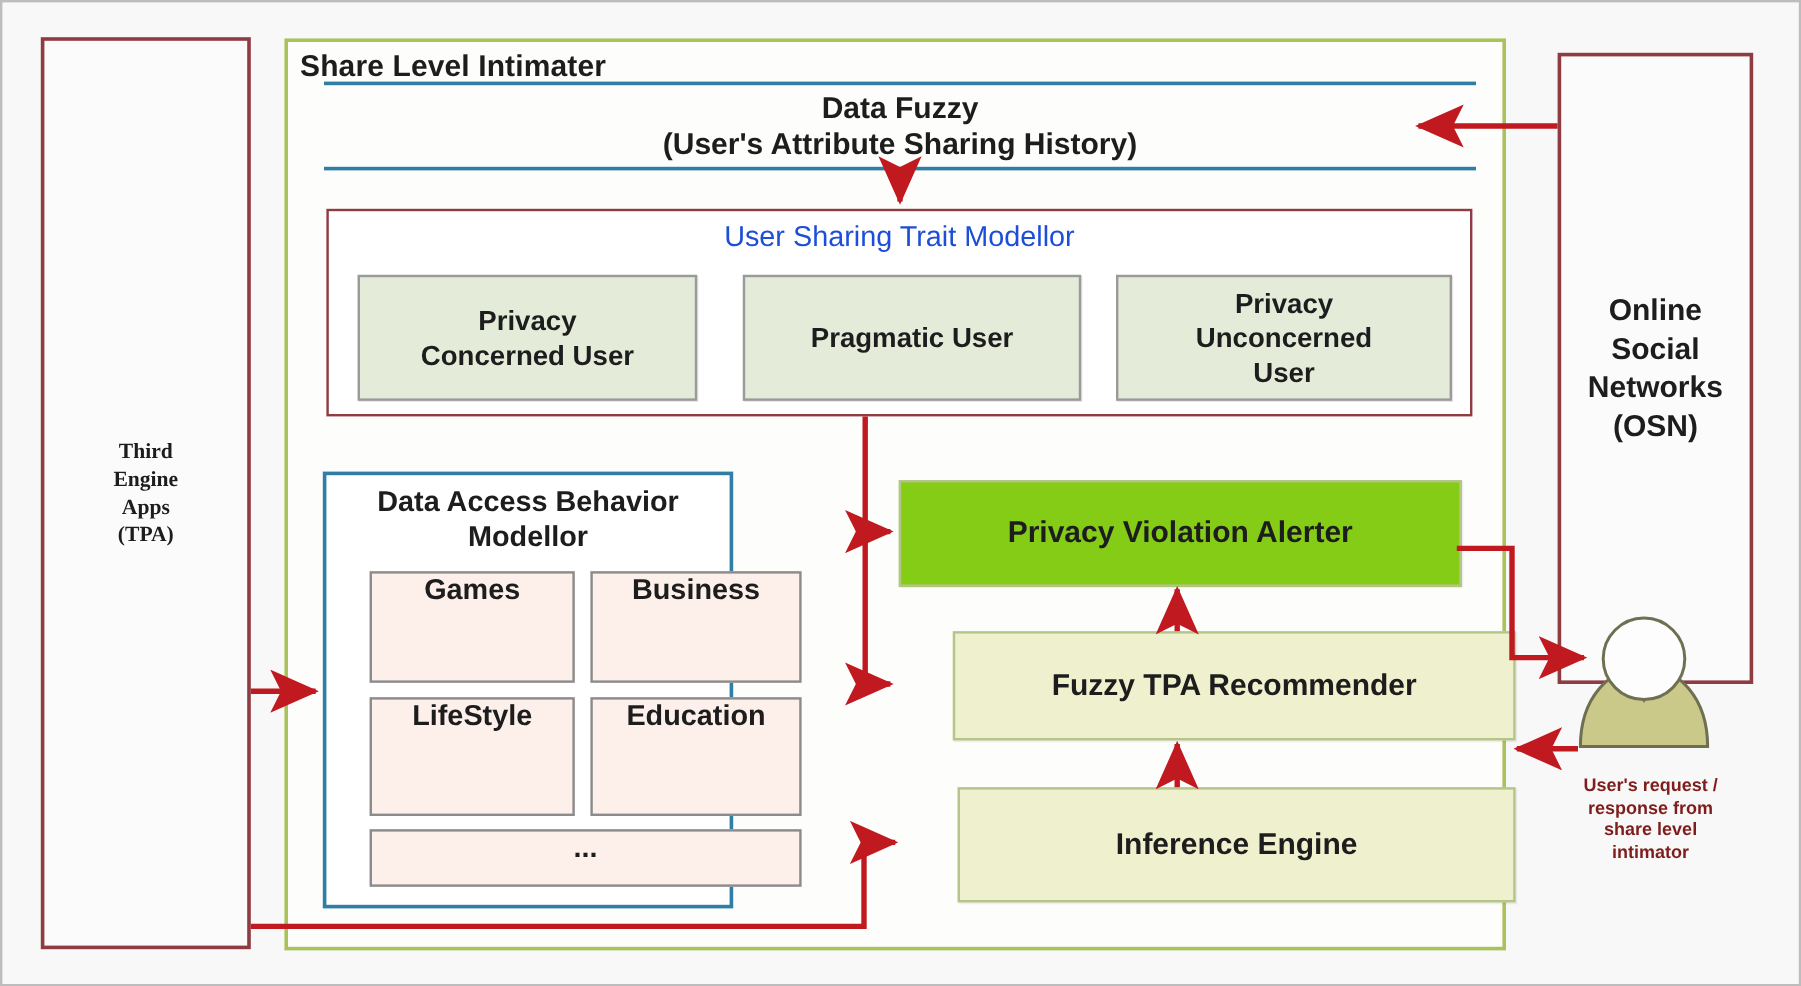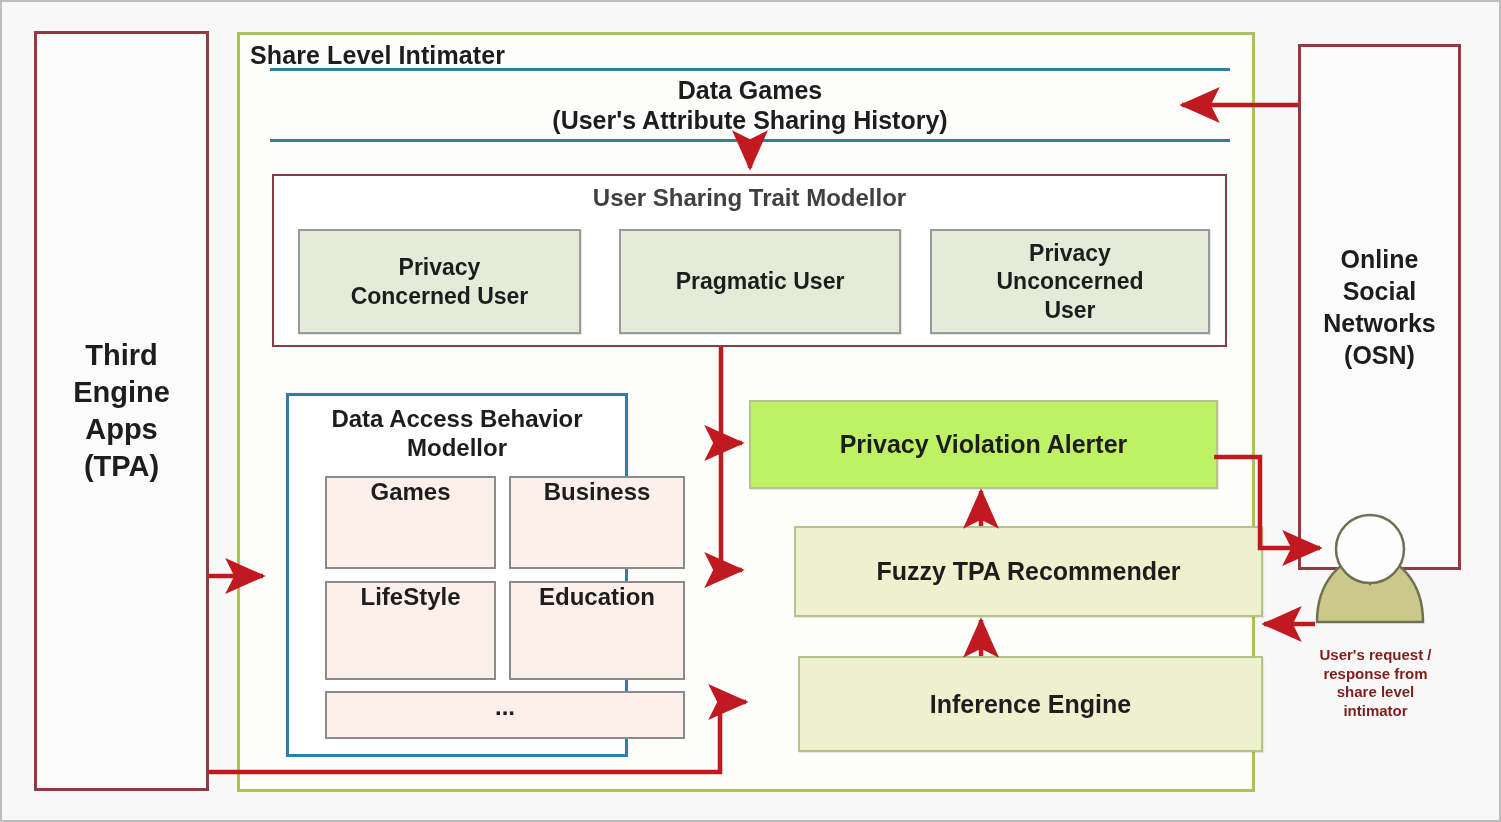--- a/index.html
+++ b/index.html
@@ -50,21 +50,21 @@
     line-height:1.22;
   }
 
   
   #trait{
     border:2px solid #8e3b41;
     background:#ffffff;
   }
   #trait-title{
     position:absolute;left:0;right:0;top:8px;text-align:center;
-    font-size:24px;font-weight:bold;color:#404040;
+    font-size:24px;font-weight:normal;color:#1d4ed8;
   }
   .trait-cell{
     position:absolute;
     background:#e4ebd9;
     border:2px solid #9a9a9a;
     display:flex;align-items:center;justify-content:center;
     text-align:center;
     font-size:23px;font-weight:bold;color:#1d1d1d;
     line-height:1.22;
     box-shadow:1px 1px 0 rgba(0,0,0,.10);
@@ -90,38 +90,38 @@
   
   .module{
     position:absolute;
     border:2px solid #b5c489;
     display:flex;align-items:center;justify-content:center;
     text-align:center;
     font-size:25px;font-weight:bold;color:#1d1d1d;
     line-height:1.24;
     box-shadow:1px 1px 1px rgba(0,0,0,.08);
   }
-  .mod-pink{background:#bef264;}
+  .mod-pink{background:#84cc16;}
   .mod-yellow{background:#eff0cd;margin-left:45px;}
 
   
   #user-caption{
     position:absolute;text-align:center;
     font-size:15px;font-weight:bold;color:#7f1d1d;line-height:1.24;
   }
 
   svg.overlay{position:absolute;left:0;top:0;width:1501px;height:822px;
               pointer-events:none;}
 </style>
 </head>
 <body>
 
 <div id="canvas">
 
-  <div class="box actor-panel" id="tpa" style="left:32px;top:29px;width:175px;height:760px;font-size:29px;">
+  <div class="box actor-panel" id="tpa" style="left:32px;top:29px;width:175px;height:760px;font-size:18px;font-family:Liberation Serif, serif;">
     <div>
       <div>Third</div>
       <div>Engine</div>
       <div>Apps</div>
       <div>(TPA)</div>
     </div>
   </div>
 
   <div class="box actor-panel" id="osn" style="left:1296px;top:42px;width:163px;height:526px;font-size:25px;">
     <div>
@@ -130,21 +130,21 @@
       <div>Networks</div>
       <div>(OSN)</div>
     </div>
   </div>
 
   <div class="box" id="slif" style="left:235px;top:30px;width:1018px;height:760px;">
     <div id="slif-title">Share Level Intimater</div>
   </div>
 
   <div class="box" id="datastore" style="left:268px;top:66px;width:960px;height:74px;">
-    <div>Data Games</div>
+    <div>Data Fuzzy</div>
     <div>(User's Attribute Sharing History)</div>
   </div>
 
   <div class="box" id="trait" style="left:270px;top:172px;width:955px;height:173px;">
     <div id="trait-title">User Sharing Trait Modellor</div>
 
     <div class="trait-cell" style="left:24px;top:53px;width:279px;height:101px;">
       <div>
         <div>Privacy</div>
         <div>Concerned User</div>
@@ -159,21 +159,21 @@
 
     <div class="trait-cell" style="left:656px;top:53px;width:276px;height:101px;">
       <div>
         <div>Privacy</div>
         <div>Unconcerned</div>
         <div>User</div>
       </div>
     </div>
   </div>
 
-  <div class="box" id="dabm" style="left:267px;top:391px;width:342px;height:364px;margin-left:17px;">
+  <div class="box" id="dabm" style="left:267px;top:391px;width:342px;height:364px;">
     <div id="dabm-title">
       <div>Data Access Behavior</div>
       <div>Modellor</div>
     </div>
 
     <div class="app-cell" style="left:36px;top:80px;width:167px;height:89px;">
       <span>Games</span>
     </div>
     <div class="app-cell" style="left:220px;top:80px;width:172px;height:89px;">
       <span>Business</span>

